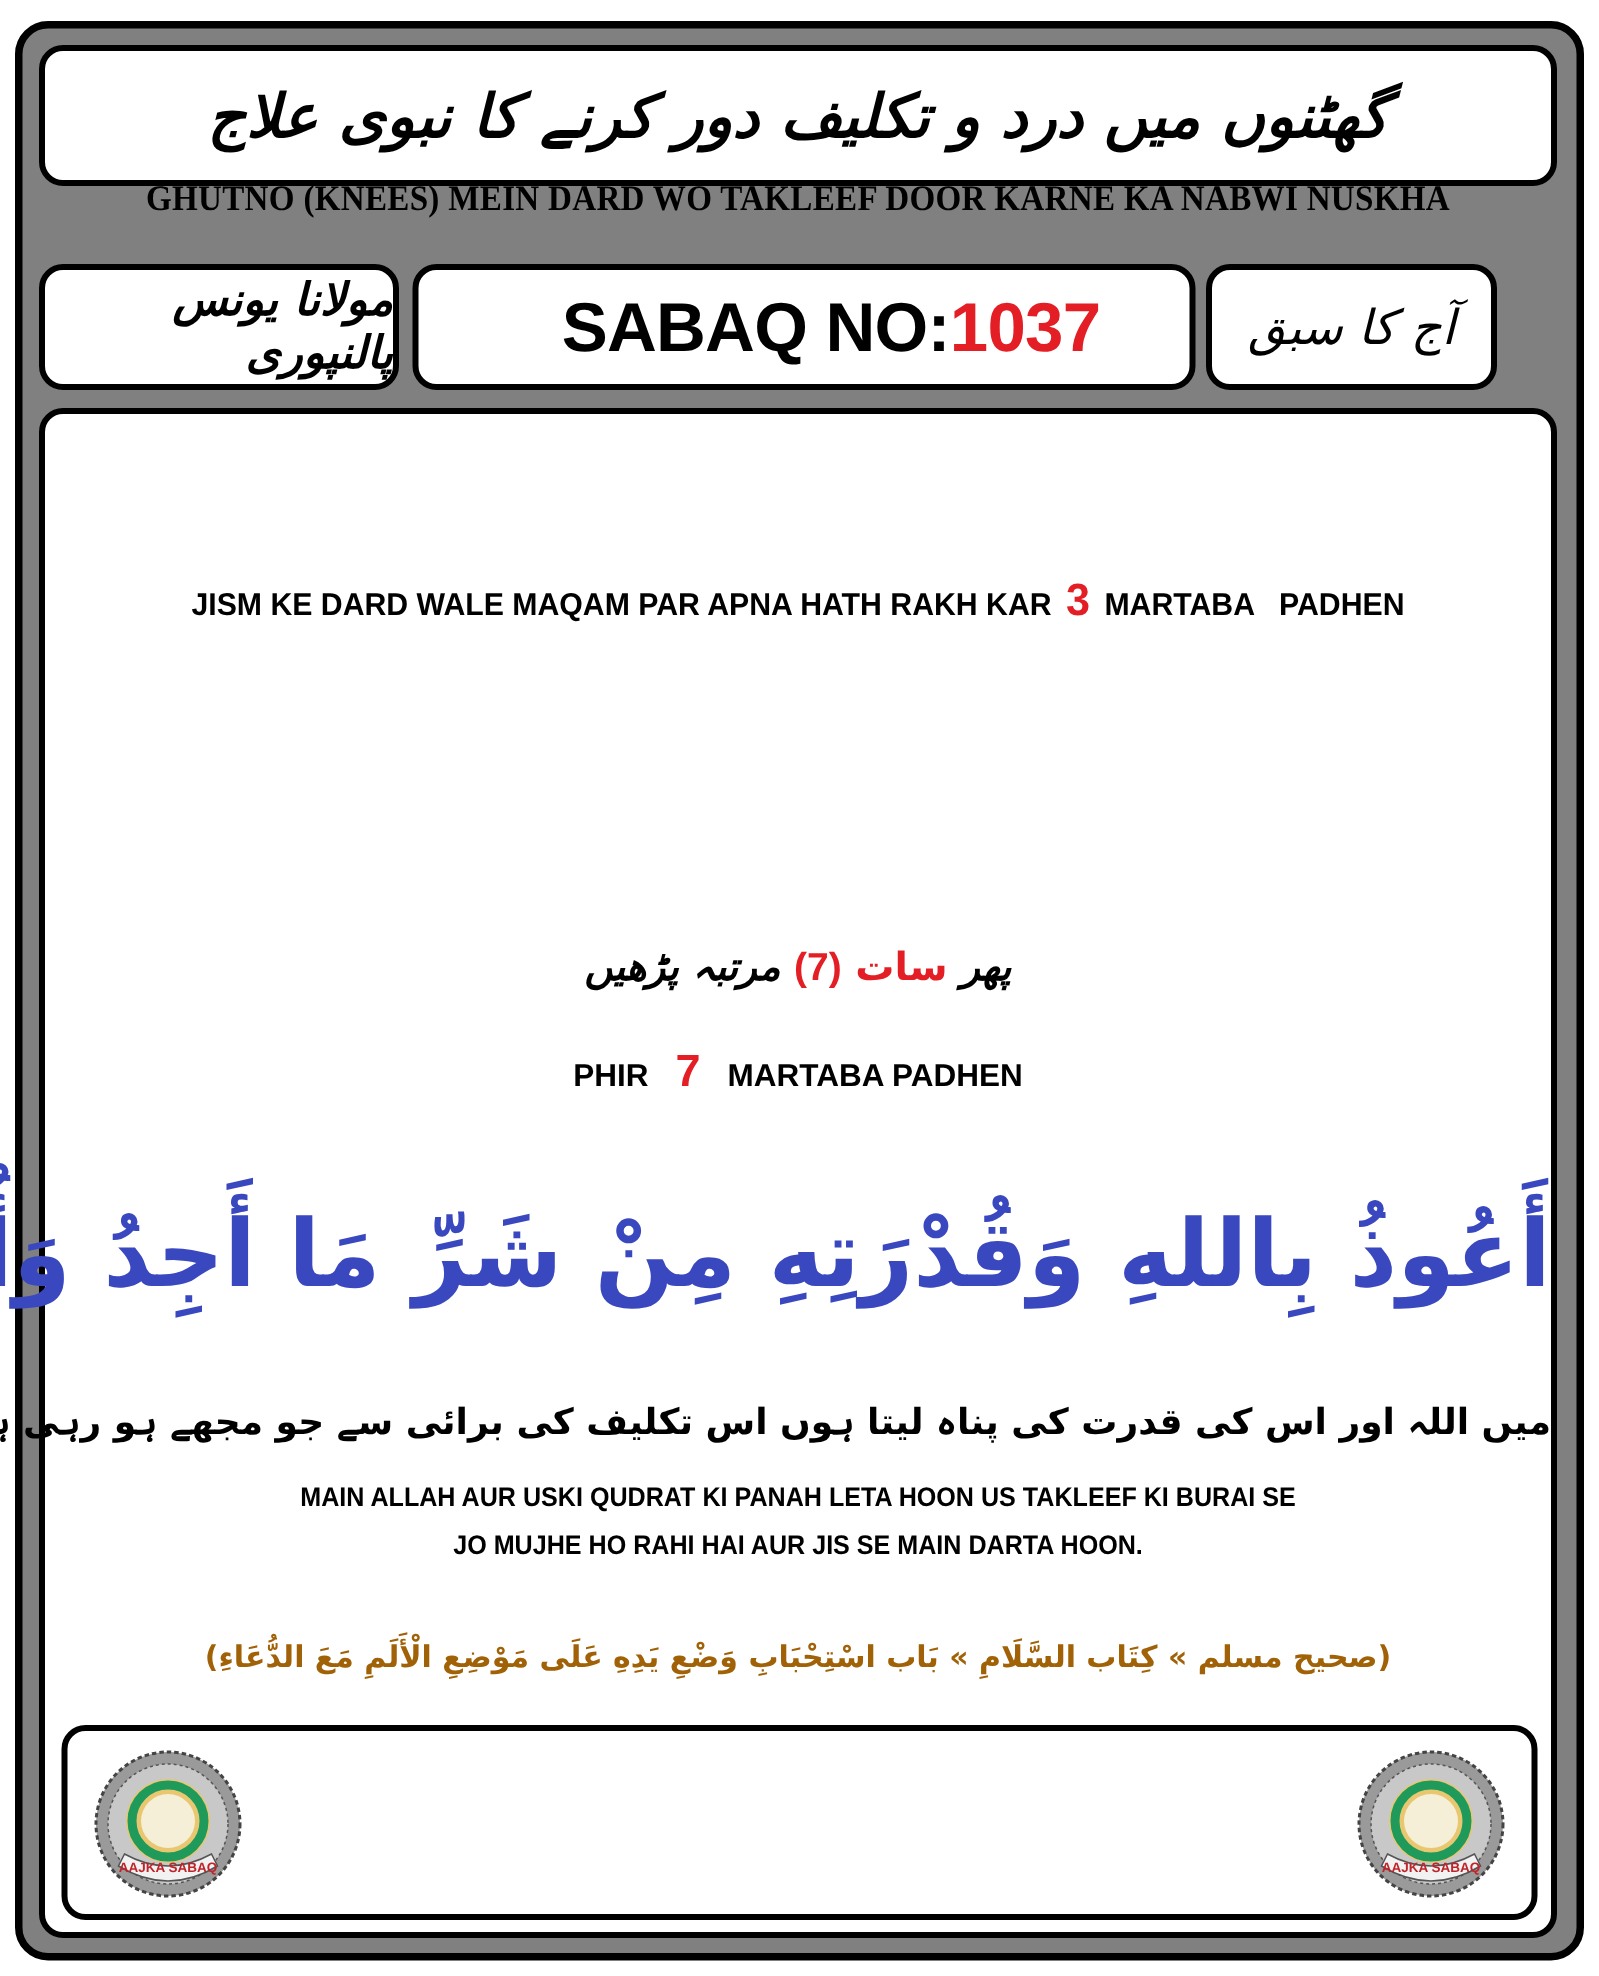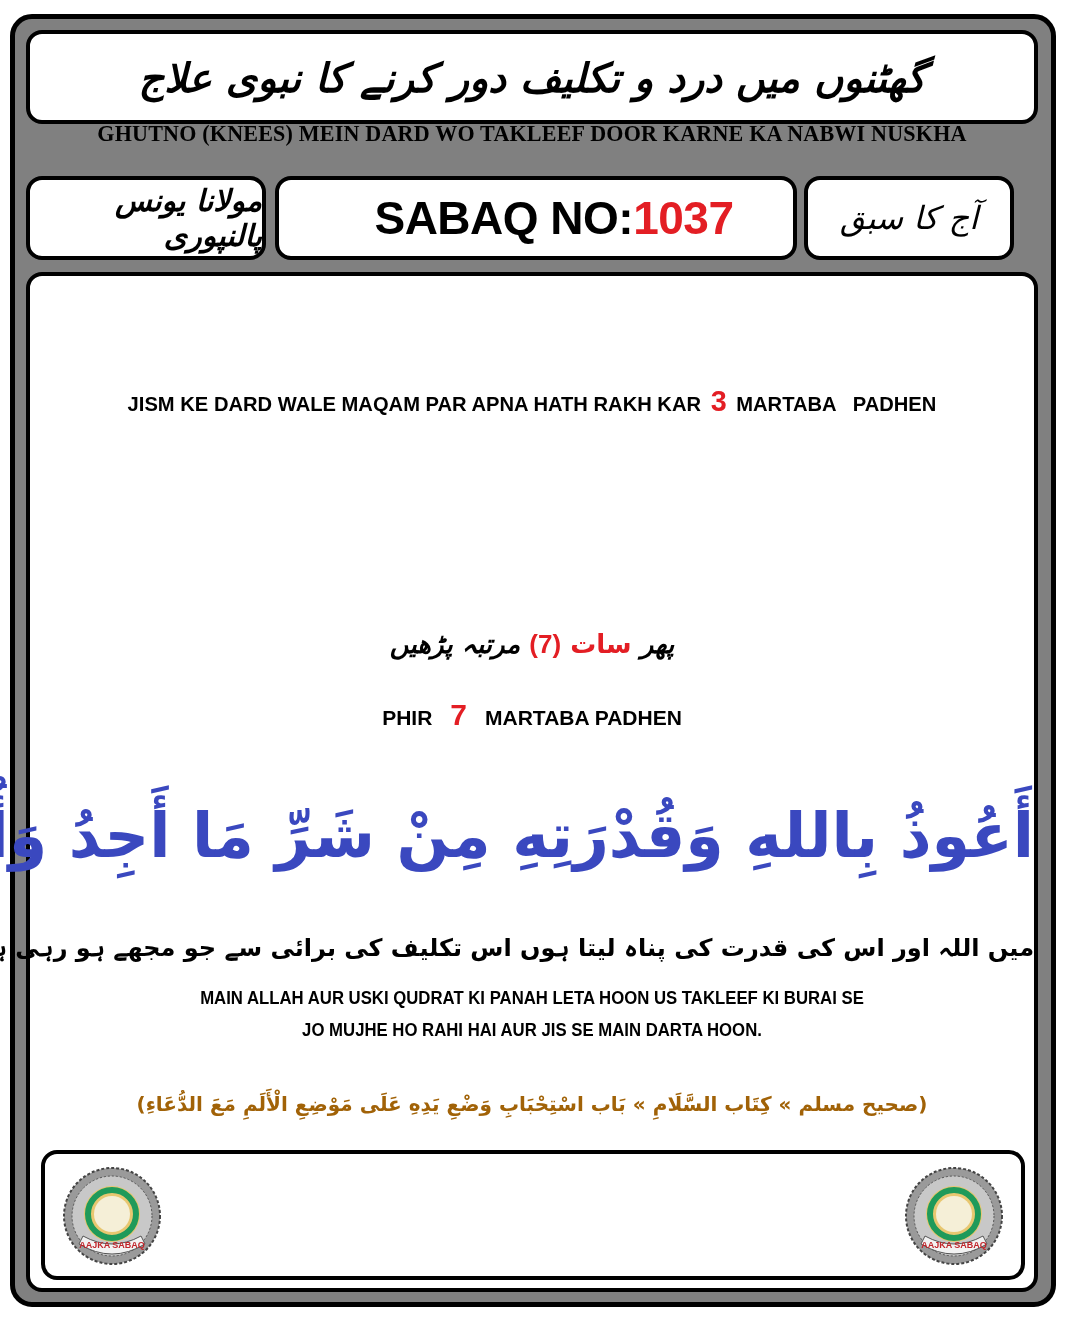--- a/index.html
+++ b/index.html
@@ -69,21 +69,21 @@
   
   .row-box {
     top: 176px;
     height: 84px;
     display: flex;
     align-items: center;
     justify-content: center;
   }
   .author-box { left: 26px; width: 240px; justify-content: center; }
   .sabaq-box { left: 275px; width: 522px; padding-left: 36px; }
-  .today-box { left: 804px; width: 210px; }
+  .today-box { left: 804px; width: 194px; }
   .author-text {
     font-size: 30px;
     font-weight: bold;
     font-style: italic;
     color: #000;
   }
   .today-text {
     font-size: 32px;
     font-style: italic;
     color: #000;

